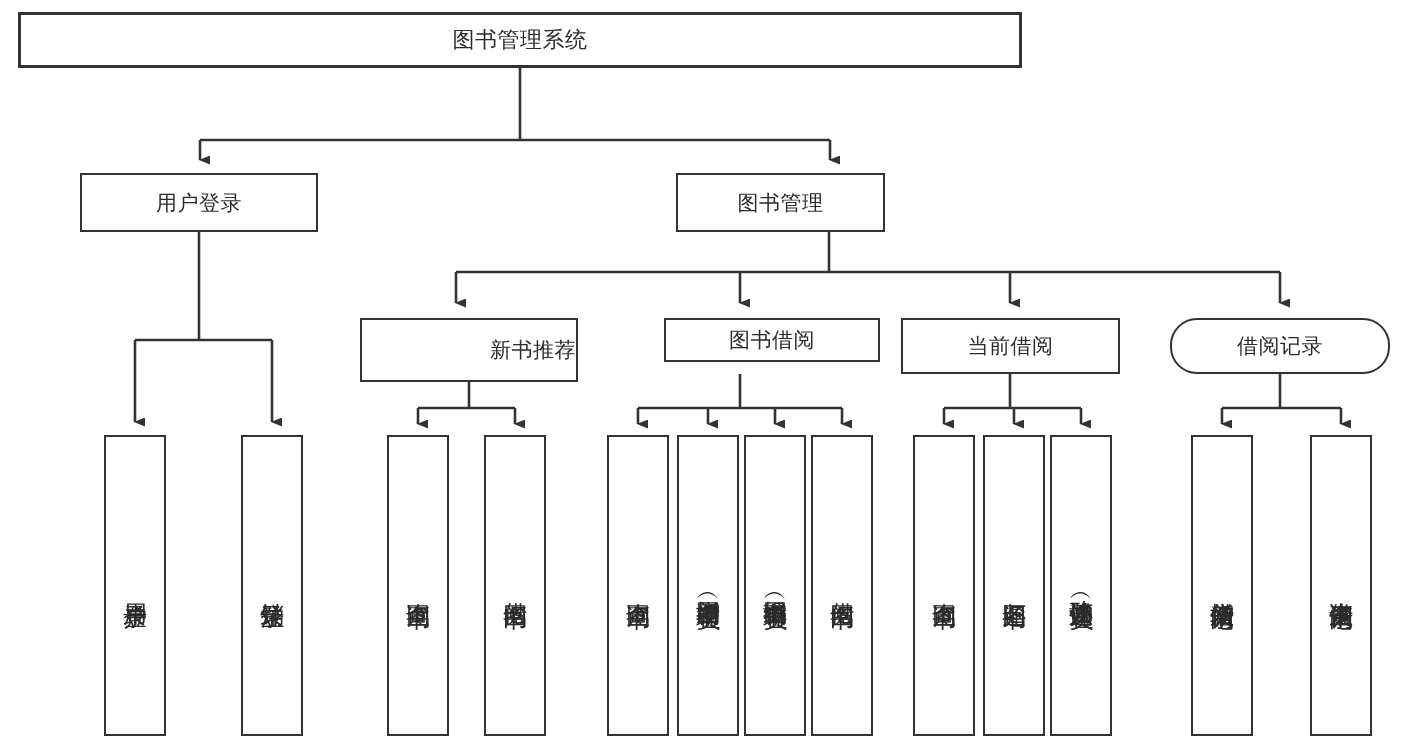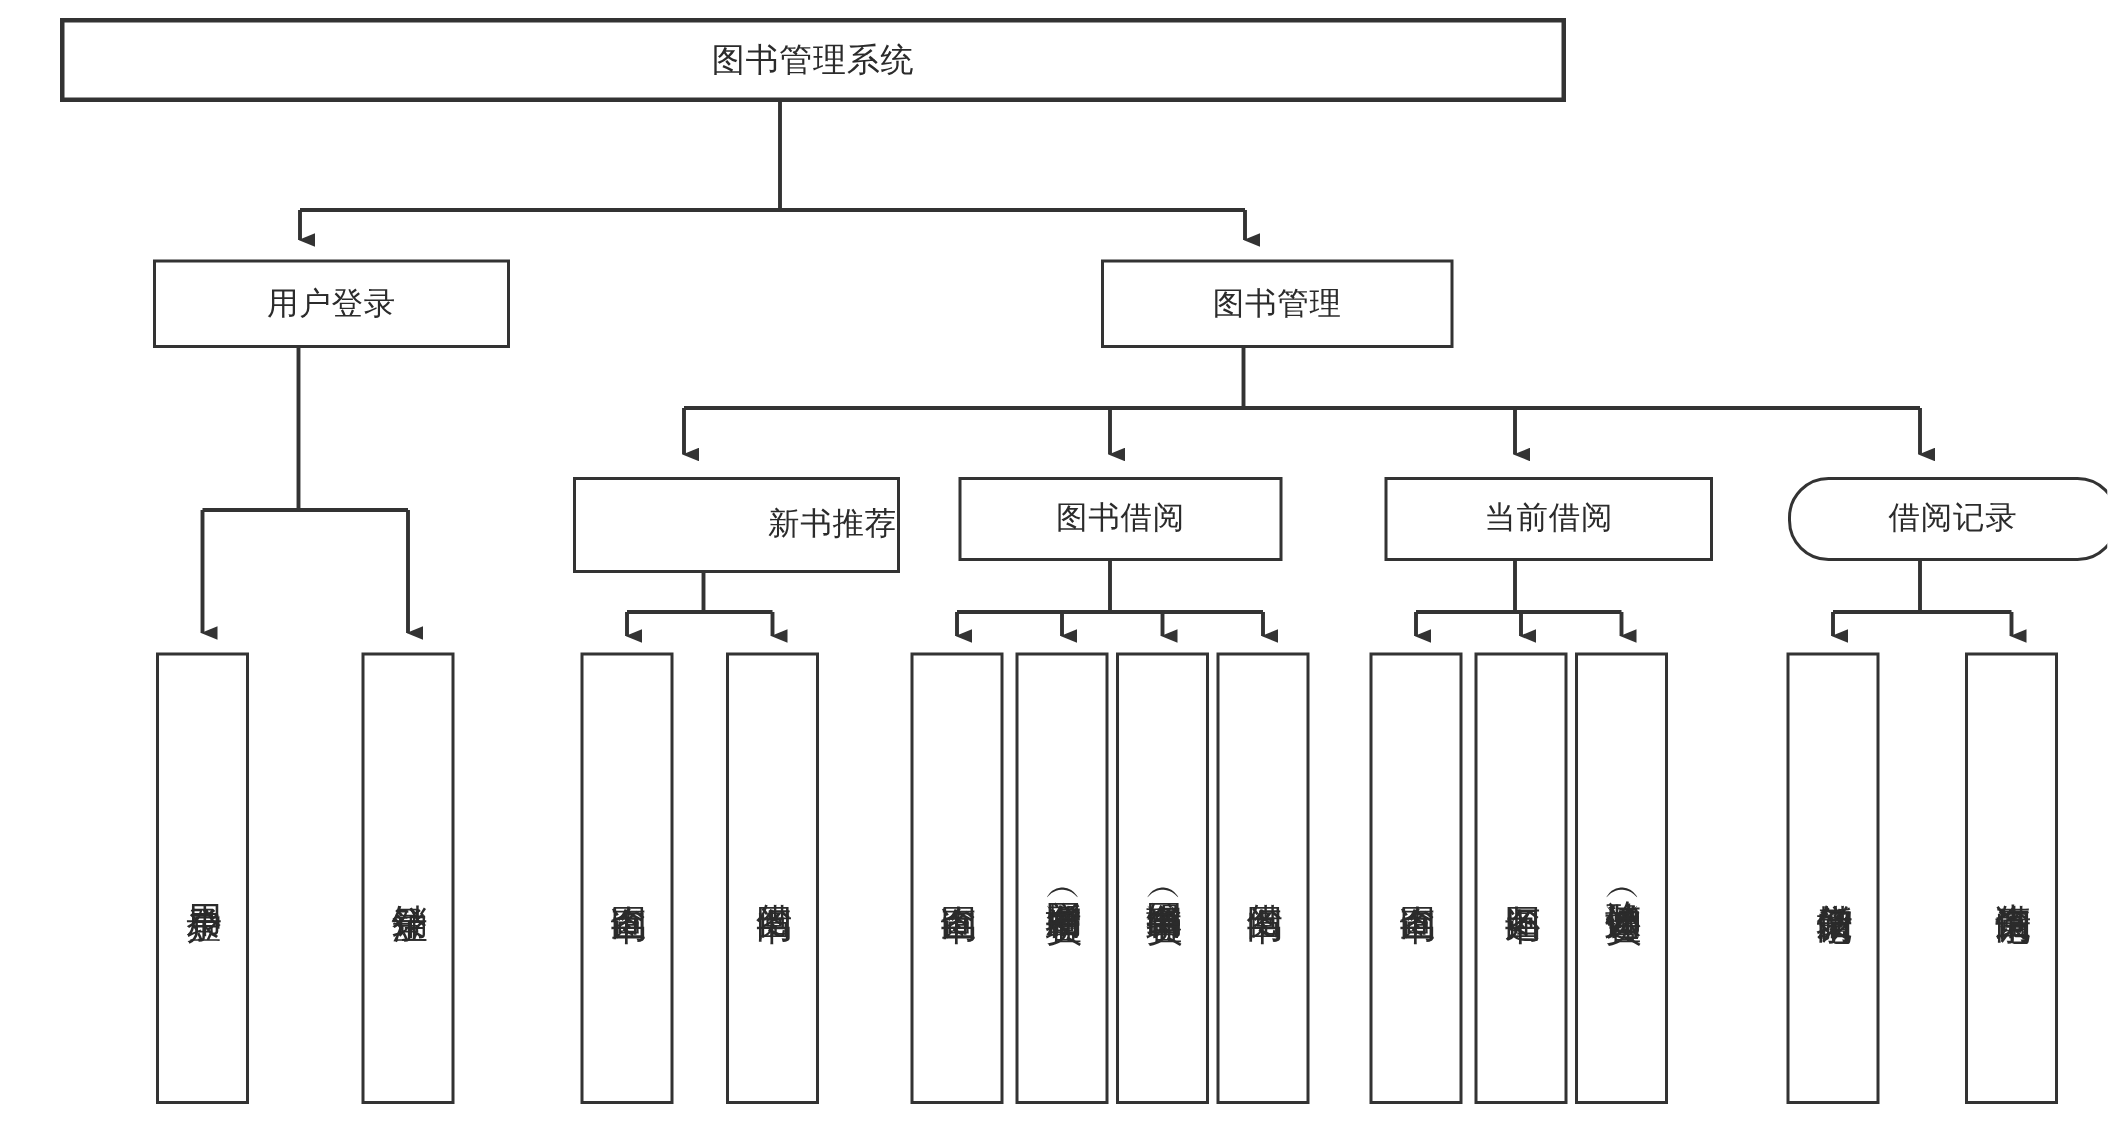--- a/index.html
+++ b/index.html
@@ -26,21 +26,20 @@
   }
   .node-box {
     position: absolute;
     box-sizing: border-box;
     background: #ffffff;
     border: 2px solid #333333;
     display: flex;
     align-items: center;
     justify-content: center;
     z-index: 2;
-    margin-left: 22px;
   }
   .node-box.root {
     border-width: 3px;
   }
   .node-label-h {
     font-size: 21px;
     color: #2b2b2b;
     line-height: 1.1;
     letter-spacing: 0.5px;
     white-space: nowrap;
@@ -132,29 +131,29 @@
   </svg>
 
   <div class="node-box root" style="left:18px; top:12px; width:1004px; height:56px;">
     <span class="node-label-h">图书管理系统</span>
   </div>
 
   <div class="node-box" style="left:80px; top:173px; width:238px; height:59px;">
     <span class="node-label-h">用户登录</span>
   </div>
 
-  <div class="node-box" style="left:712px; top:173px; width:235px; height:59px;">
+  <div class="node-box" style="left:676px; top:173px; width:209px; height:59px;">
     <span class="node-label-h">图书管理</span>
   </div>
 
   <div class="node-box" style="left:360px; top:318px; width:218px; height:64px;justify-content:flex-end;">
     <span class="node-label-h">新书推荐</span>
   </div>
 
-  <div class="node-box" style="left:617px; top:318px; width:216px; height:56px;">
+  <div class="node-box" style="left:664px; top:318px; width:216px; height:44px;">
     <span class="node-label-h">图书借阅</span>
   </div>
 
   <div class="node-box" style="left:901px; top:318px; width:219px; height:56px;">
     <span class="node-label-h">当前借阅</span>
   </div>
 
   <div class="node-box" style="left:1170px; top:318px; width:220px; height:56px;border-radius:27px;">
     <span class="node-label-h">借阅记录</span>
   </div>

